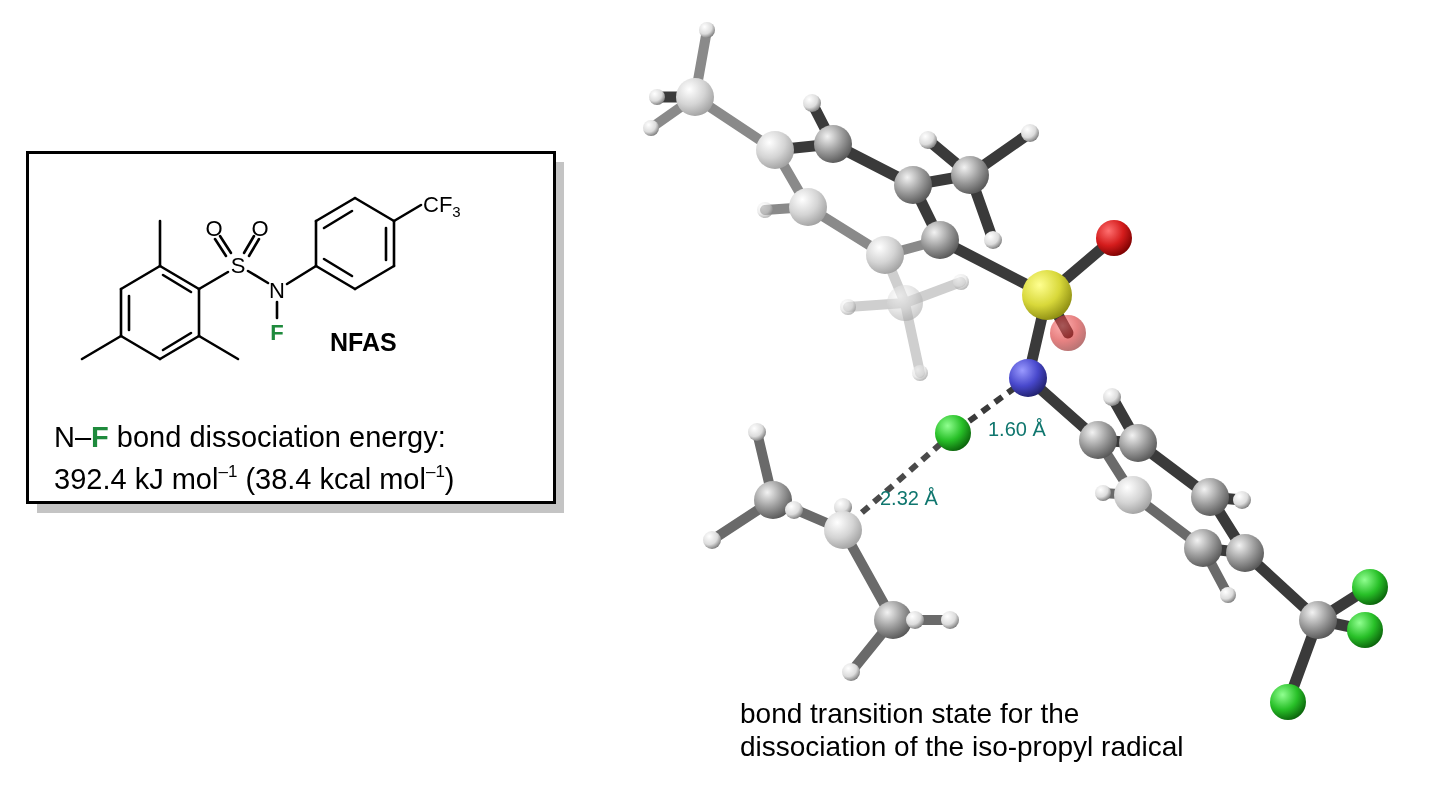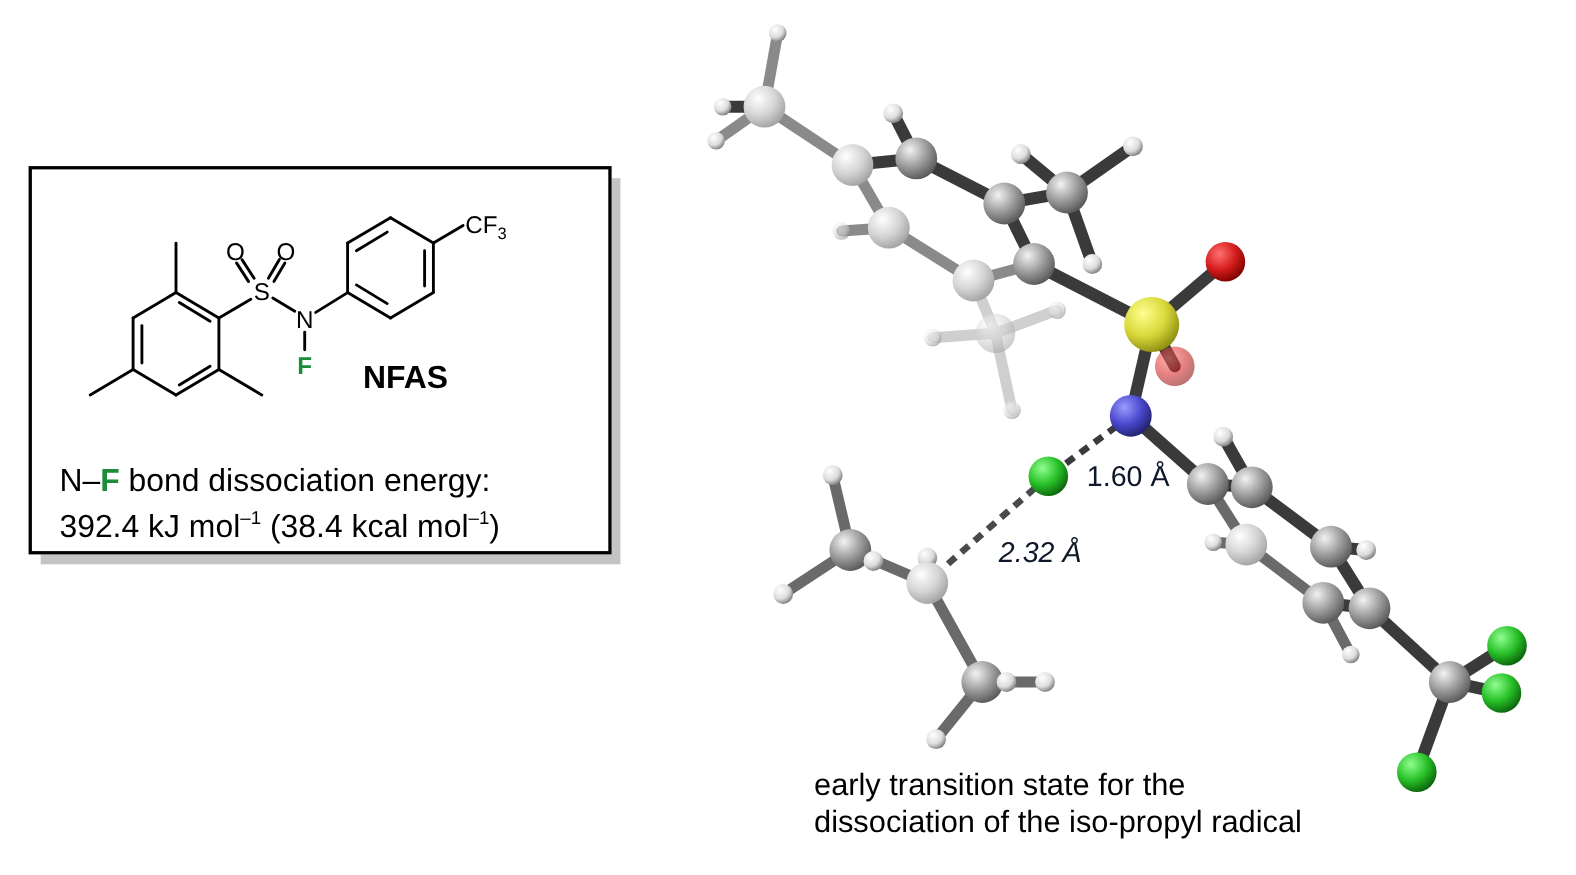--- a/index.html
+++ b/index.html
@@ -3,25 +3,25 @@
 <meta charset="utf-8">
 <style>
   html, body { margin: 0; padding: 0; background: #ffffff; }
   body { width: 1433px; height: 795px; position: relative; overflow: hidden;
          font-family: "Liberation Sans", sans-serif; color: #000; }
   .panel-shadow { position: absolute; left: 37px; top: 162px; width: 527px; height: 351px; background: #c4c4c4; }
   .panel { position: absolute; left: 26px; top: 151px; width: 524px; height: 347px;
            border: 3px solid #000; background: #fff; box-sizing: content-box; }
   svg.scheme { position: absolute; left: 0; top: 0; }
   .atom-label { font-family: "Liberation Sans", sans-serif; font-size: 22px; }
-  .compound-name { position: absolute; left: 330px; top: 328px; font-size: 29px; font-weight: bold; }
+  .compound-name { position: absolute; left: 330px; top: 328px; font-size: 25px; font-weight: bold; }
   .bde { position: absolute; left: 54px; top: 416px; font-size: 29px; line-height: 42px; white-space: nowrap; }
   .bde .f { color: #1e8a3c; font-weight: bold; }
   .bde sup { font-size: 17px; vertical-align: 12px; line-height: 0; }
-  .dist { position: absolute; color: #0f172a; font-size: 26px; white-space: nowrap; }
+  .dist { position: absolute; color: #0f766e; font-size: 20px; white-space: nowrap; }
   .caption { position: absolute; left: 740px; top: 697px; font-size: 28px; line-height: 33px; white-space: nowrap; }
 </style>
 </head>
 <body>
 
 <div class="panel-shadow"></div>
 <div class="panel"></div>
 
 <svg class="scheme" width="1433" height="795">
   <defs>
@@ -235,18 +235,18 @@
 </svg>
 
 <div class="compound-name">NFAS</div>
 
 <div class="bde">
   <div><span>N–</span><span class="f">F</span><span> bond dissociation energy:</span></div>
   <div><span>392.4 kJ mol</span><sup>–1</sup><span> (38.4 kcal mol</span><sup>–1</sup><span>)</span></div>
 </div>
 
 <div class="dist" style="left:988px; top:418px;">1.60 Å</div>
-<div class="dist" style="left:908px; top:487px;font-style:italic;">2.32 Å</div>
+<div class="dist" style="left:880px; top:487px;">2.32 Å</div>
 
 <div class="caption">
-  <div>early transition state for the</div>
+  <div>bond transition state for the</div>
   <div>dissociation of the iso-propyl radical</div>
 </div>
 
 </body></html>

